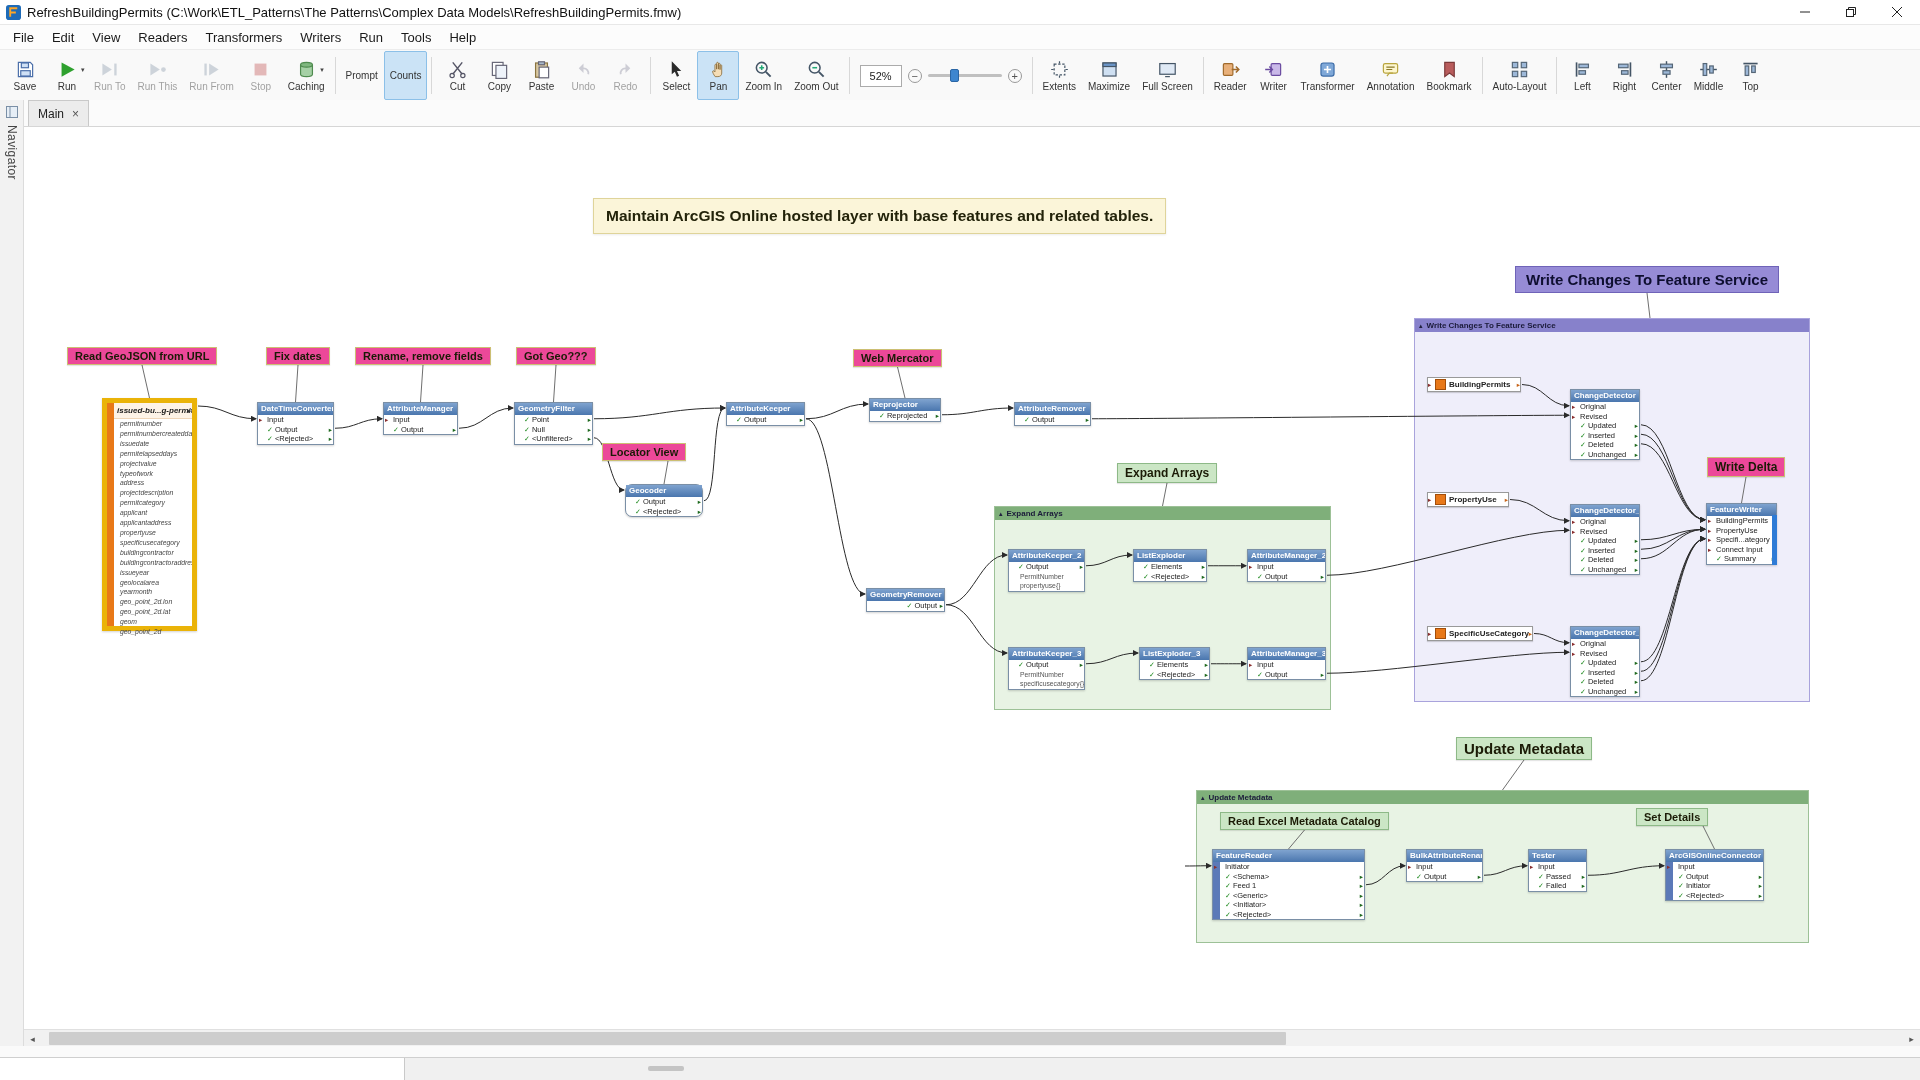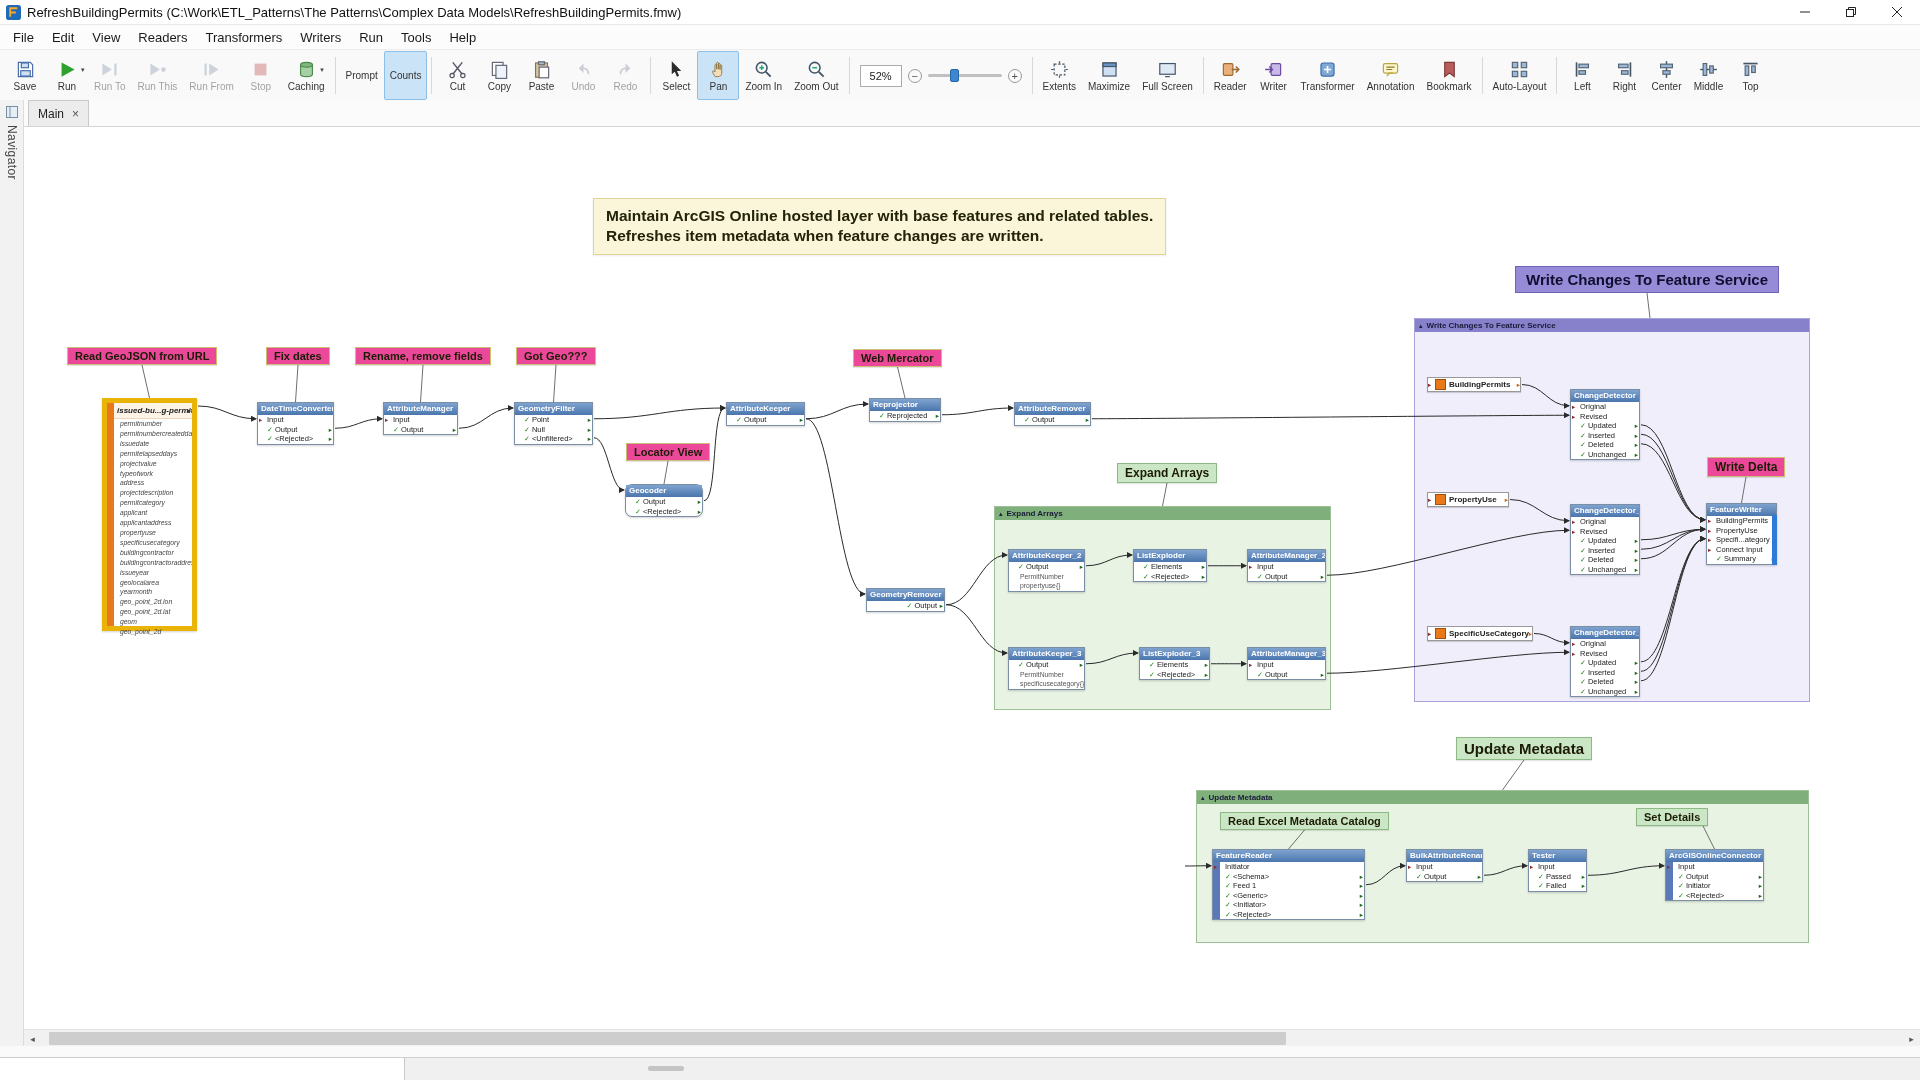--- a/index.html
+++ b/index.html
@@ -709,29 +709,28 @@
       <div class="node has-leftbar" style="left: 1641px; top: 722px; width: 99px;">
         <div class="node-head">ArcGISOnlineConnector</div>
         <div class="leftbar"></div>
         <div class="nrow"><span class="pin">▸</span><span class="rlbl">Input</span></div>
         <div class="nrow"><span class="chk">✓</span><span class="rlbl">Output</span><span class="pout">▸</span></div>
         <div class="nrow"><span class="chk">✓</span><span class="rlbl">Initiator</span><span class="pout">▸</span></div>
         <div class="nrow"><span class="chk">✓</span><span class="rlbl">&lt;Rejected&gt;</span><span class="pout">▸</span></div>
       </div>
       <div class="note" style="left: 569px; top: 71px;">
         <div>Maintain ArcGIS Online hosted layer with base features and related tables.</div>
-        <div>Refreshes item metadata when feature changes are written.</div>
       </div>
       <div class="banner" style="left: 1491px; top: 139px;">Write Changes To Feature Service</div>
       <div class="lbl lbl-yellow" style="left: 43px; top: 220px;">Read GeoJSON from URL</div>
       <div class="lbl lbl-yellow" style="left: 242px; top: 220px;">Fix dates</div>
       <div class="lbl lbl-yellow" style="left: 331px; top: 220px;">Rename, remove fields</div>
       <div class="lbl lbl-yellow" style="left: 492px; top: 220px;">Got Geo???</div>
       <div class="lbl lbl-yellow" style="left: 829px; top: 222px;">Web Mercator</div>
-      <div class="lbl lbl-yellow" style="left: 602px; top: 316px;">Locator View</div>
+      <div class="lbl lbl-yellow" style="left: 578px; top: 316px;">Locator View</div>
       <div class="lbl lbl-green size-m" style="left: 1093px; top: 336px;">Expand Arrays</div>
       <div class="lbl lbl-yellow size-m" style="left: 1683px; top: 330px;">Write Delta</div>
       <div class="lbl lbl-green size-l" style="left: 1432px; top: 610px;">Update Metadata</div>
       <div class="lbl lbl-green" style="left: 1196px; top: 685px;">Read Excel Metadata Catalog</div>
       <div class="lbl lbl-green" style="left: 1612px; top: 681px; text-align: right;">Set Details</div>
     </div>
 
   <div class="hscroll">
     <span class="harrow left">◂</span>
     <div class="hthumb"></div>

